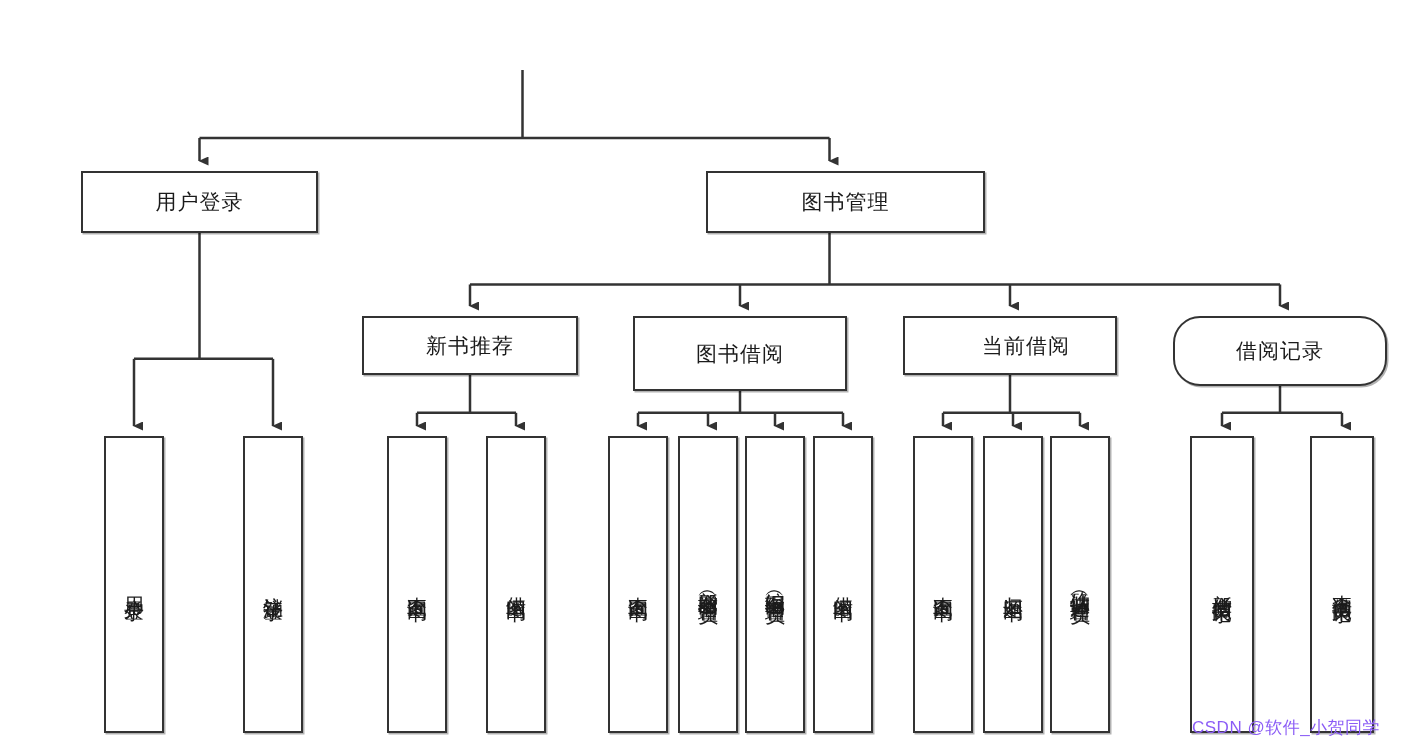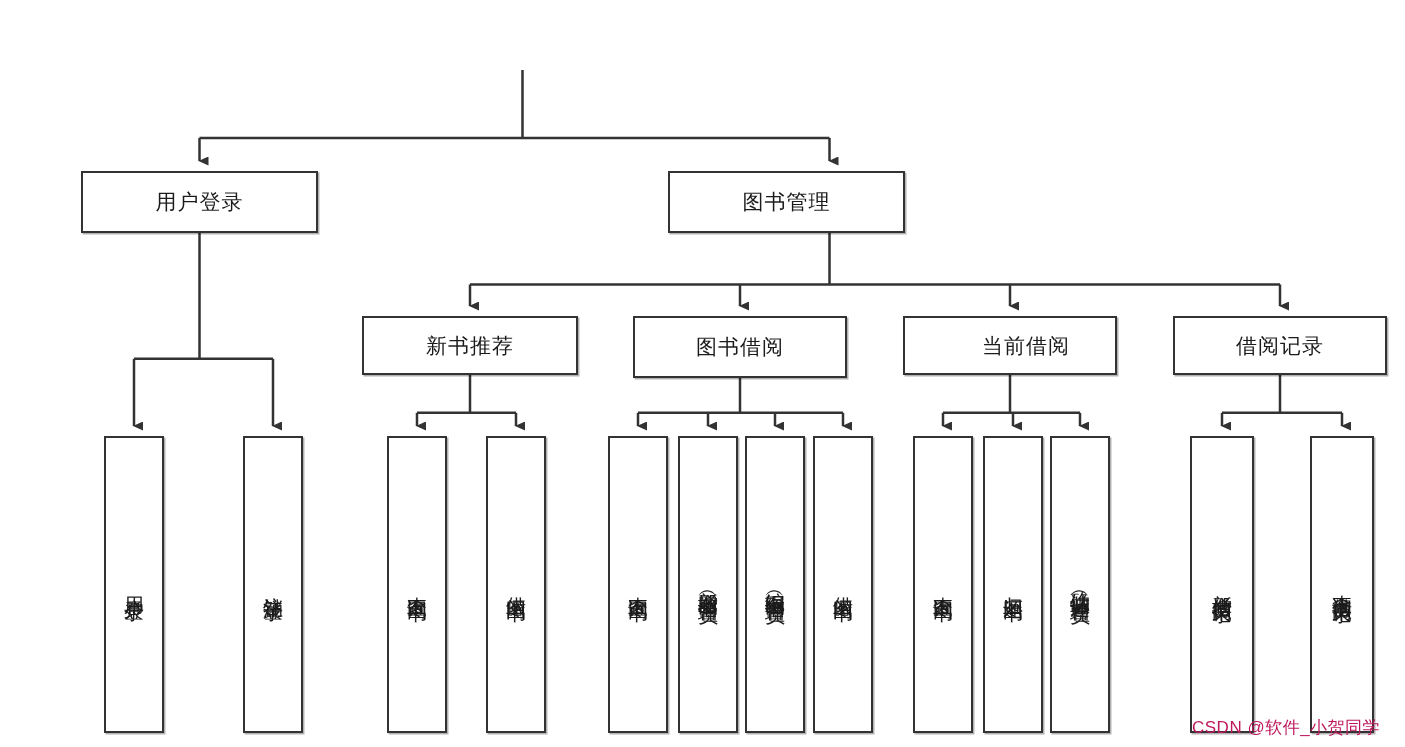--- a/index.html
+++ b/index.html
@@ -53,21 +53,21 @@
     text-align: center;
     white-space: normal;
   }
   .node.vert .vlabel {
     writing-mode: vertical-rl;
     text-orientation: upright;
     display: block;
   }
   .watermark {
     position: absolute;
-    color: #be185d;
+    color: #8b5cf6;
     font-size: 17px;
     letter-spacing: 0.5px;
     white-space: nowrap;
     pointer-events: none;
   }
 </style>
 </head>
 <body>
 
 <div id="canvas">
@@ -104,34 +104,34 @@
         <path d="M 1280 375 L 1280 412.82 M 1222 412.82 L 1342 412.82"></path>
         <path d="M 1222 412.82 L 1222 426" marker-end="url(#arrow)"></path>
         <path d="M 1342 412.82 L 1342 426" marker-end="url(#arrow)"></path>
       </g>
   </svg>
 
 
   <div class="node horiz" style="left: 81px; top: 171px; width: 237px; height: 62px;">
     <span>用户登录</span>
   </div>
-  <div class="node horiz" style="left: 668px; top: 171px; width: 237px; height: 62px;">
+  <div class="node horiz" style="left: 706px; top: 171px; width: 279px; height: 62px;">
     <span>图书管理</span>
   </div>
 
   <div class="node horiz" style="left: 362px; top: 316px; width: 216px; height: 59px;">
     <span>新书推荐</span>
   </div>
-  <div class="node horiz" style="left: 633px; top: 316px; width: 214px; height: 62px;">
+  <div class="node horiz" style="left: 633px; top: 316px; width: 214px; height: 75px;">
     <span>图书借阅</span>
   </div>
   <div class="node horiz" style="left: 903px; top: 316px; width: 214px; height: 59px; padding-left: 32px;">
     <span>当前借阅</span>
   </div>
-  <div class="node horiz" style="left: 1173px; top: 316px; width: 214px; height: 59px;">
+  <div class="node horiz" style="left: 1173px; top: 316px; width: 214px; height: 70px; border-radius: 27px;">
     <span>借阅记录</span>
   </div>
 
   <div id="leaf-layer">
       <div class="node vert" style="left: 104px; top: 436px; width: 60px; height: 297px;">
         <span class="vlabel">用户登录</span>
       </div>
       <div class="node vert" style="left: 243px; top: 436px; width: 60px; height: 297px;">
         <span class="vlabel">注销登录</span>
       </div>

